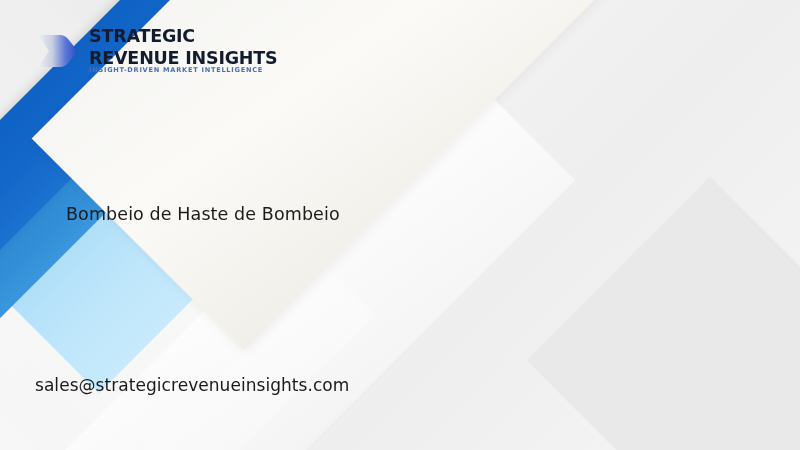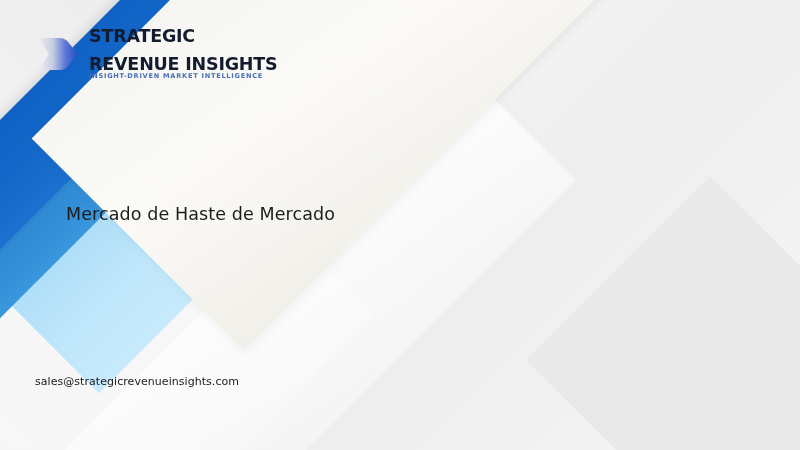--- a/index.html
+++ b/index.html
@@ -133,21 +133,21 @@
     flex-direction: column;
     line-height: 1;
   }
   .logo-line1, .logo-line2 {
     font-family: "DejaVu Sans", sans-serif;
     font-weight: 700;
     font-size: 17.5px;
     letter-spacing: -0.2px;
     color: #131b2e;
   }
-  .logo-line2 { margin-top: 10px; }
+  .logo-line2 { margin-top: 4px; }
   .logo-tag {
     font-family: "DejaVu Sans", sans-serif;
     font-weight: 700;
     font-size: 6.6px;
     letter-spacing: 0.75px;
     color: #4a6fb5;
     white-space: nowrap;
   }
 
   
@@ -160,21 +160,21 @@
     font-weight: 400;
     color: #1c1c1c;
     letter-spacing: 0.1px;
     white-space: nowrap;
   }
   .contact-email {
     position: absolute;
     left: 35px;
     top: 375px;
     font-family: "DejaVu Sans", sans-serif;
-    font-size: 11px;
+    font-size: 17px;
     font-weight: 400;
     color: #1a1a1a;
     letter-spacing: 0.05px;
     white-space: nowrap;
   }
 </style>
 </head>
 <body>
 
 <div id="slide">
@@ -207,17 +207,17 @@
       </defs>
       <path d="M4 6 L24 6 Q29 6 32.5 10.5 L40 20 Q42 22 40 24 L32.5 33.5 Q29 38 24 38 L4 38 Q2 38 3.6 36 L13 22 L3.6 8 Q2 6 4 6 Z" fill="url(#chevGrad)"></path>
     </svg>
     <div class="logo-text">
       <div class="logo-line1">STRATEGIC</div>
       <div class="logo-line2">REVENUE INSIGHTS</div>
       <div class="logo-tag">INSIGHT-DRIVEN MARKET INTELLIGENCE</div>
     </div>
   </div>
 
-  <div class="report-title">Mercado de Haste de Mercado</div>
+  <div class="report-title">Bombeio de Haste de Bombeio</div>
 
   <div class="contact-email">sales@strategicrevenueinsights.com</div>
 
 </div>
 
 </body></html>

